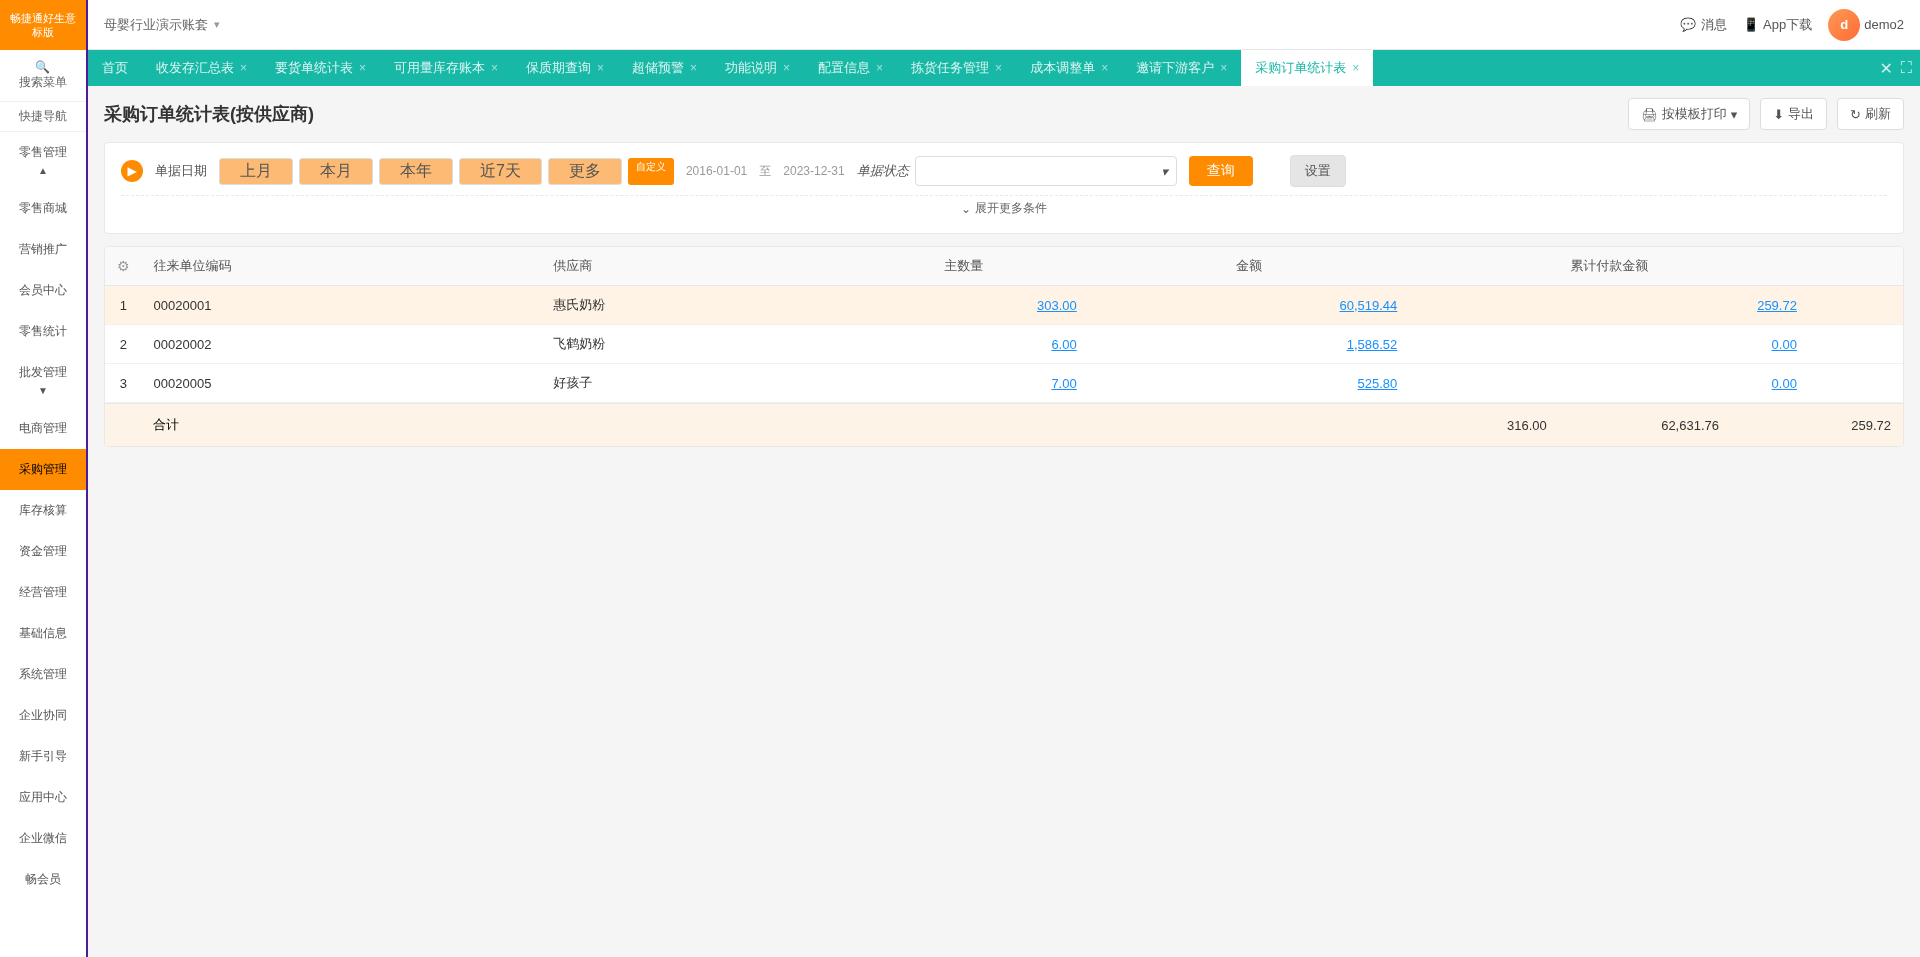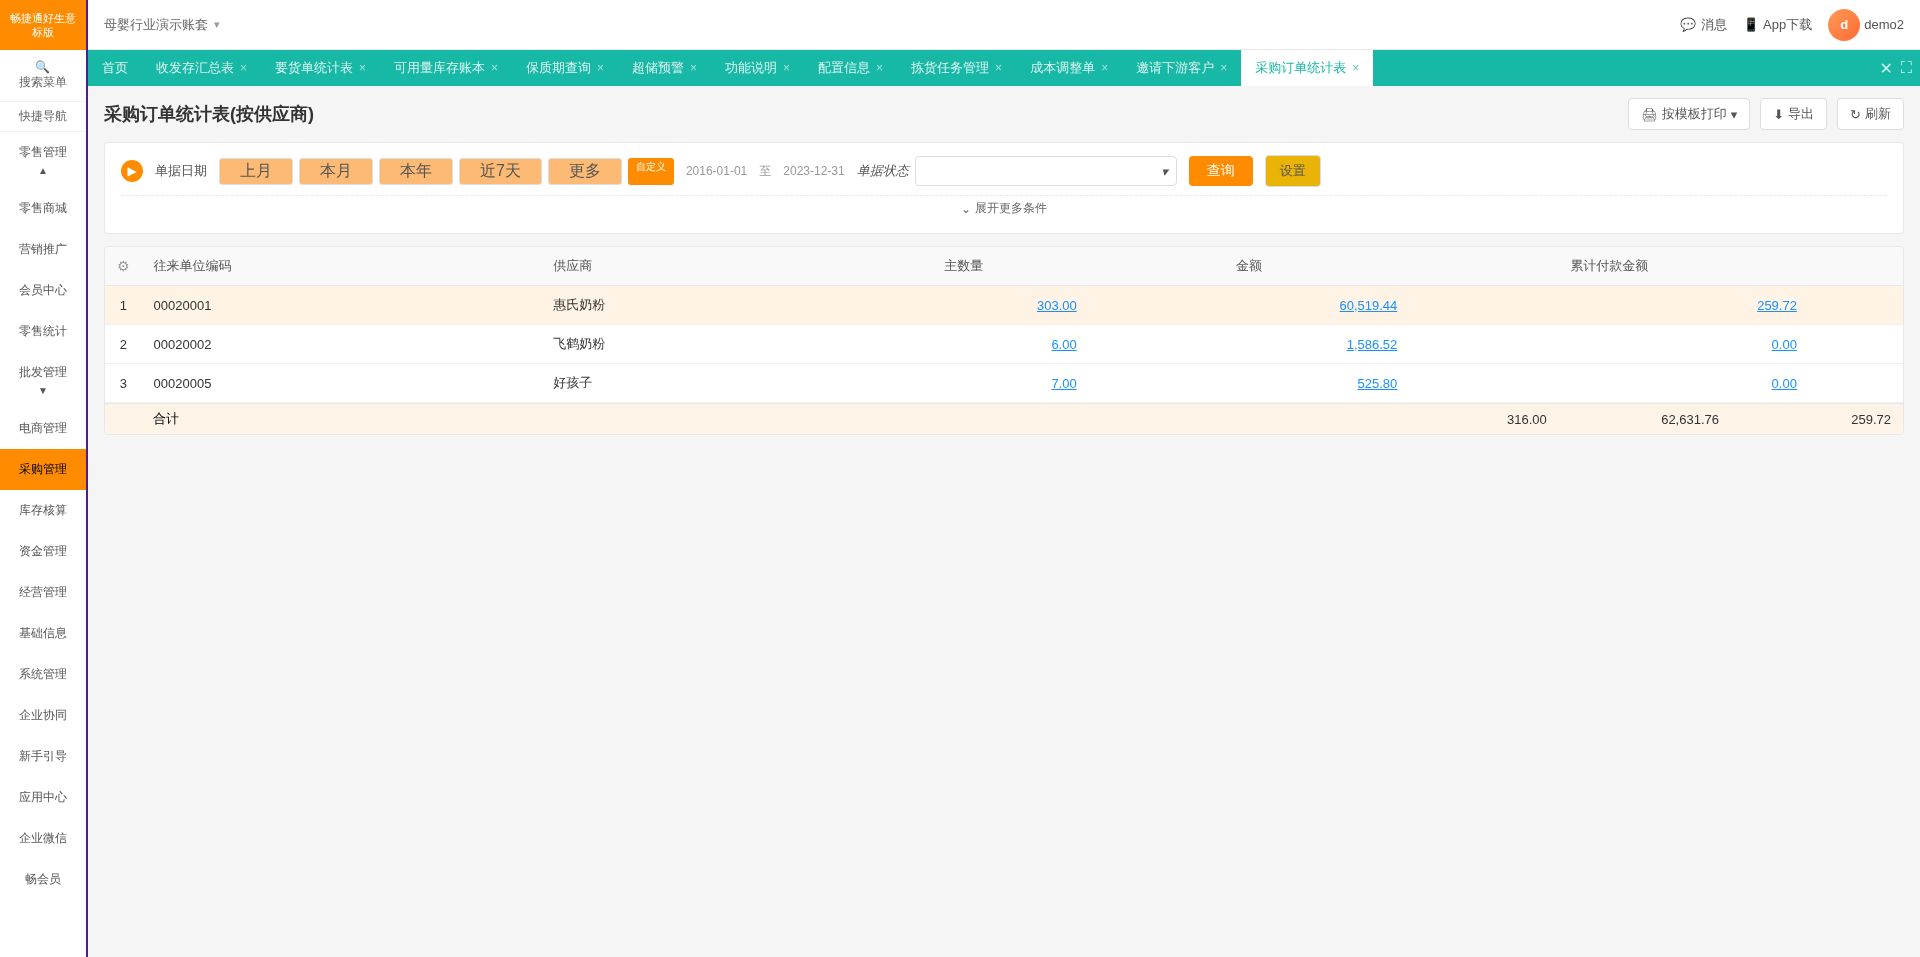--- a/index.html
+++ b/index.html
@@ -344,26 +344,27 @@
       background: #ff8c00;
       color: #fff;
       border: none;
       border-radius: 4px;
       cursor: pointer;
       font-size: 14px;
       font-weight: 500;
     }
     .btn-settings {
       padding: 6px 14px;
-      background: #eab308;
+      background: #e5e5e5;
       color: #555;
       border: 1px solid #ddd;
       border-radius: 4px;
       cursor: pointer;
       font-size: 13px;
+      margin-left: 25px;
     }
     .expand-more-row {
       display: flex;
       justify-content: center;
       padding: 4px 0;
       border-top: 1px dashed #e8e8e8;
       margin-top: 4px;
     }
     .expand-more-btn {
       display: flex;
@@ -412,21 +413,21 @@
       width: 36px;
       text-align: center;
     }
     .settings-icon { cursor: pointer; color: #999; font-size: 14px; }
 
     
     .table-footer {
       background: #fdf3e6;
       display: flex;
       align-items: center;
-      padding: 6px 12px;
+      padding: 12px 12px;
       border-top: 1px solid #e8e8e8;
       font-size: 13px;
     }
     .footer-label {
       width: 36px;
     }
     .footer-empty {
       flex: 1;
     }
     .footer-col {

